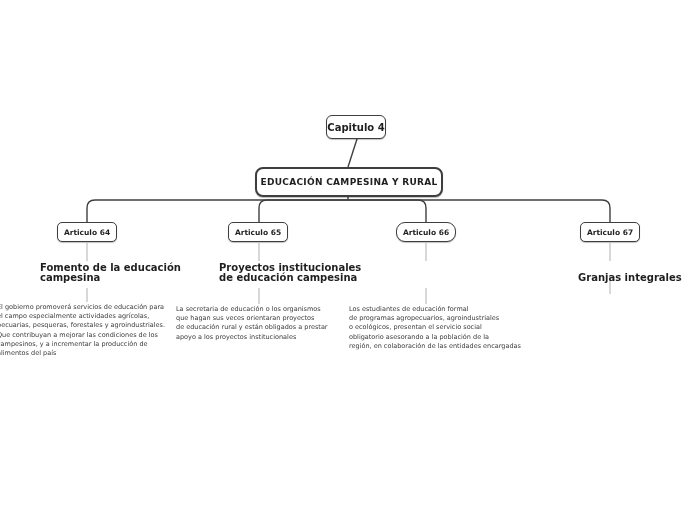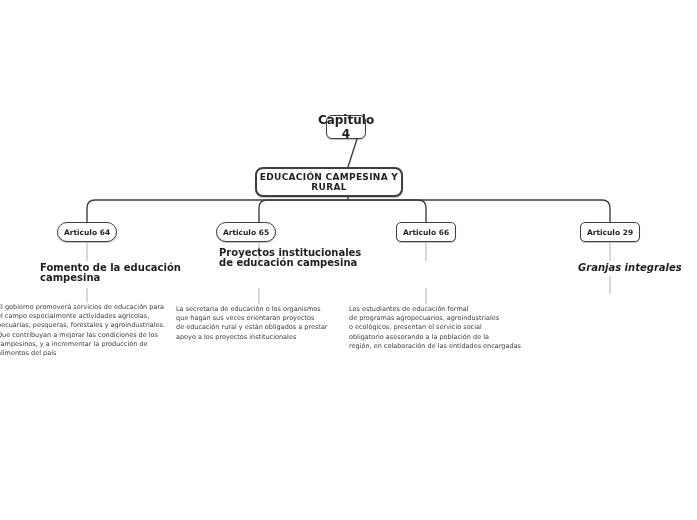--- a/index.html
+++ b/index.html
@@ -30,26 +30,26 @@
     align-items: center;
     justify-content: center;
     font-weight: bold;
     color: #1f1f1f;
     box-shadow: 0 1px 1px rgba(0,0,0,0.25);
     cursor: default;
     text-align: center;
   }
   .node.chapter {
     left: 326px; top: 115px;
-    width: 40px; height: 24px;
-    font-size: 12px;
+    width: 60px; height: 24px;
+    font-size: 10px;
   }
   .node.main {
     left: 255px; top: 167px;
-    width: 148px; height: 30px;
+    width: 188px; height: 30px;
     border-width: 2px;
     border-radius: 8px;
     font-size: 9px;
     letter-spacing: 0.3px;
   }
   .node.article {
     width: 60px; height: 20px;
     top: 222px;
     font-size: 7.5px;
     border-radius: 5px;
@@ -93,41 +93,41 @@
       <path d="M426,288 V304"></path>
       <path d="M610,243 V261"></path>
       <path d="M610,276 V294"></path>
     </g>
   </svg>
 
   <div class="node chapter">Capitulo 4</div>
 
   <div class="node main">EDUCACIÓN CAMPESINA Y RURAL</div>
 
-  <div class="node article" style="left:57px;border-radius:10px;">Articulo 64</div>
+  <div class="node article" style="left:57px;">Articulo 64</div>
   <div class="topic" style="left:40px; top:263px;">Fomento de la educación
 campesina</div>
   <div class="desc" style="left:-3px; top:303px;">El gobierno promoverá servicios de educación para
 el campo especialmente actividades agrícolas,
 pecuarias, pesqueras, forestales y agroindustriales.
 Que contribuyan a mejorar las condiciones de los
 campesinos, y a incrementar la producción de
 alimentos del país</div>
 
-  <div class="node article" style="left:216px;border-radius:10px;">Articulo 65</div>
-  <div class="topic" style="left:219px; top:248px;">Proyectos institucionales
+  <div class="node article" style="left:228px;">Articulo 65</div>
+  <div class="topic" style="left:219px; top:263px;">Proyectos institucionales
 de educación campesina</div>
   <div class="desc" style="left:176px; top:305px;">La secretaria de educación o los organismos
 que hagan sus veces orientaran proyectos
 de educación rural y están obligados a prestar
 apoyo a los proyectos institucionales</div>
 
-  <div class="node article" style="left:396px;">Articulo 66</div>
+  <div class="node article" style="left:396px;border-radius:9px;">Articulo 66</div>
   <div class="desc" style="left:349px; top:305px;">Los estudiantes de educación formal
 de programas agropecuarios, agroindustriales
 o ecológicos, presentan el servicio social
 obligatorio asesorando a la población de la
 región, en colaboración de las entidades encargadas</div>
 
-  <div class="node article" style="left:580px;">Articulo 29</div>
-  <div class="topic" style="left:578px; top:263px;font-style:italic;">Granjas integrales</div>
+  <div class="node article" style="left:580px;">Articulo 67</div>
+  <div class="topic" style="left:578px; top:273px;">Granjas integrales</div>
 
 </div>
 
 </body></html>

